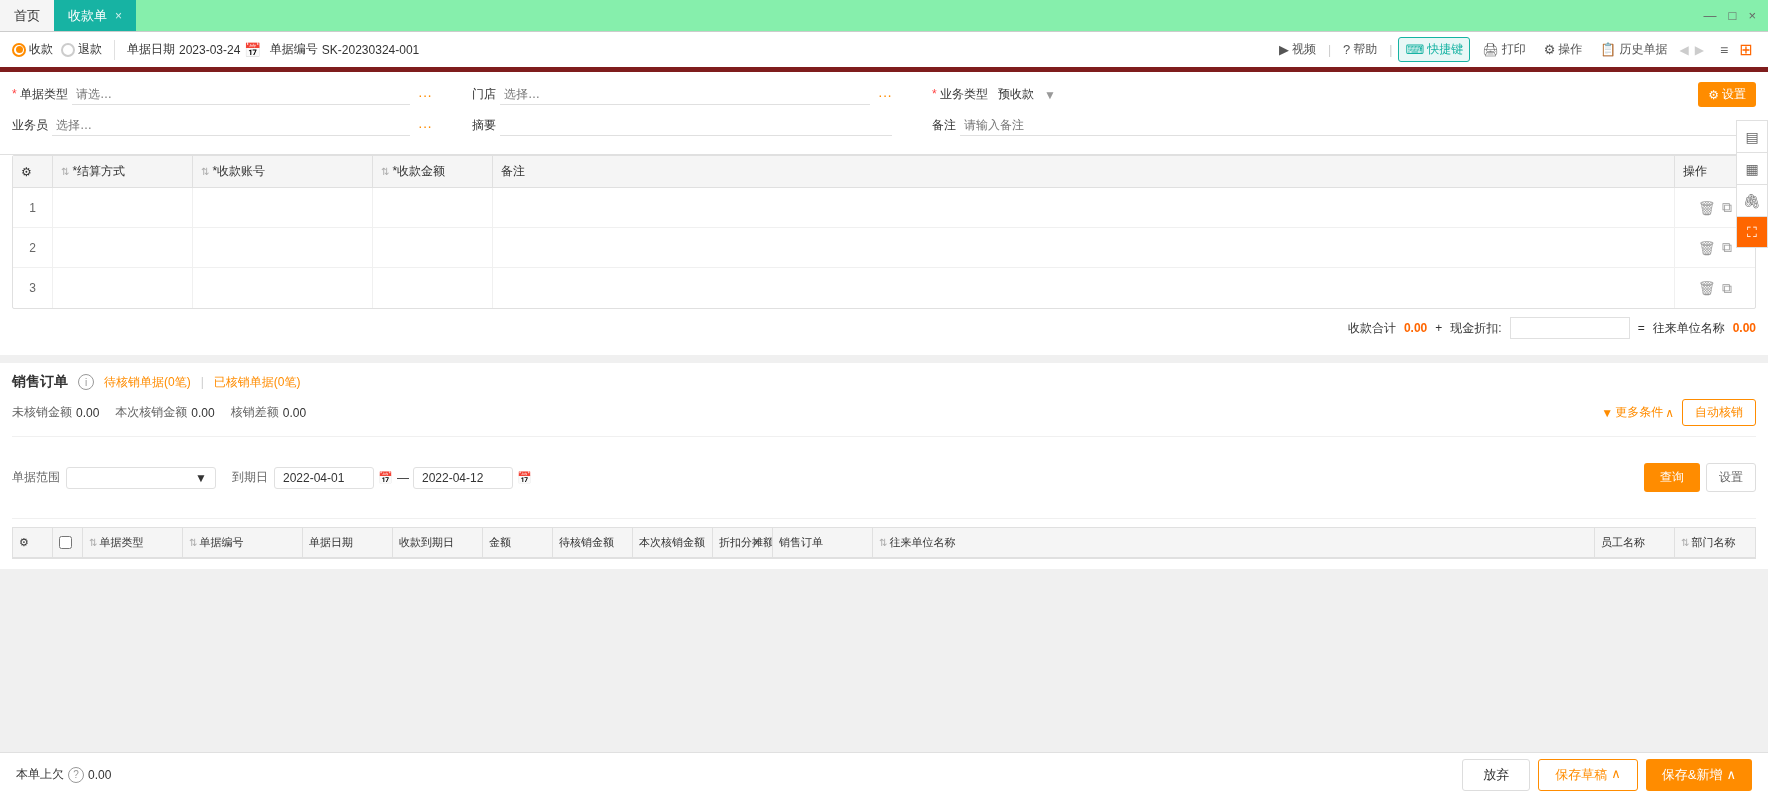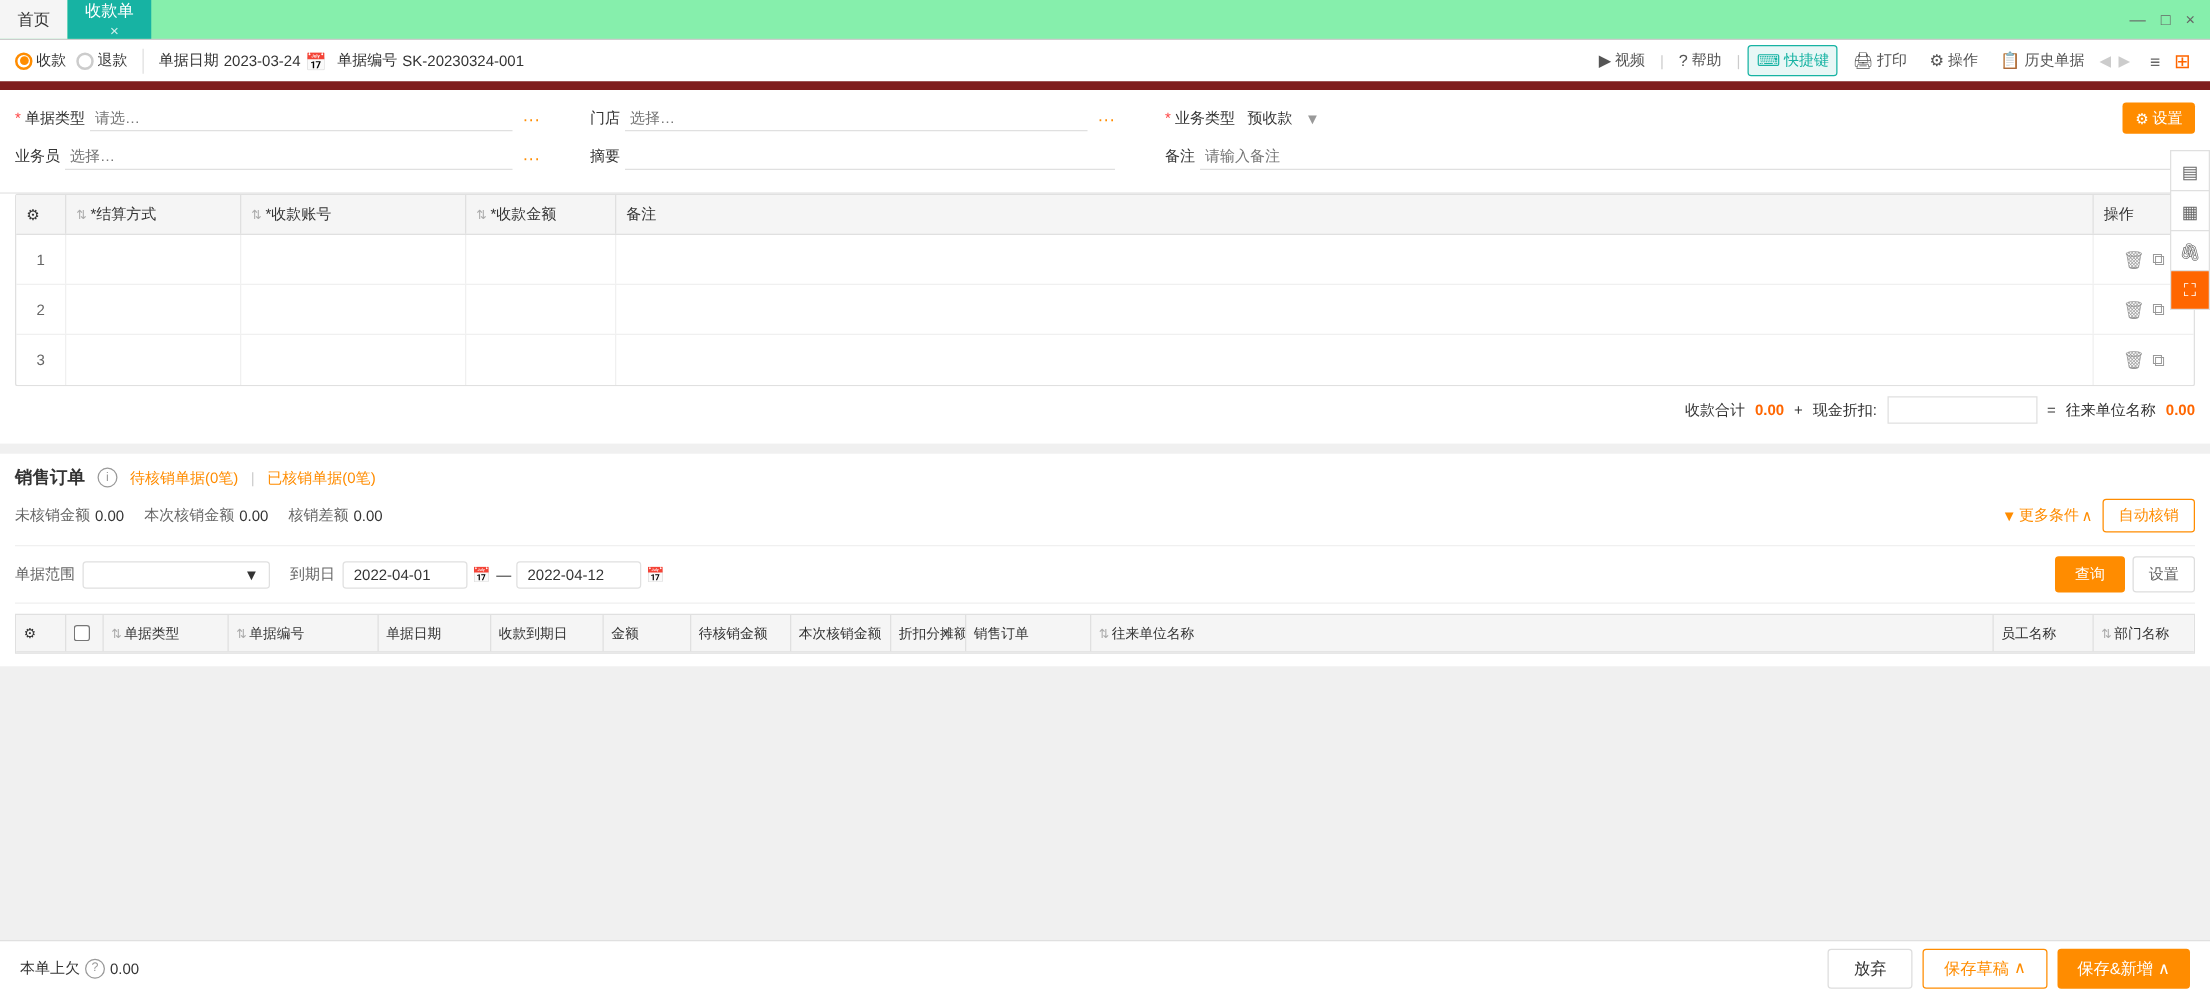--- a/index.html
+++ b/index.html
@@ -23,21 +23,20 @@
       font-size: 13px;
       position: relative;
     }
     .tab-item.home {
       background: #f5f5f5;
       color: #333;
     }
     .tab-item.active {
       background: #17b3a3;
       color: #fff;
-      flex-direction: column;
     }
     .tab-item .close-btn {
       margin-left: 8px;
       font-size: 12px;
       opacity: 0.8;
       cursor: pointer;
     }
     .tab-bar-right {
       margin-left: auto;
       display: flex;
@@ -52,21 +51,21 @@
       color: #666;
     }
 
     
     .toolbar {
       display: flex;
       align-items: center;
       background: #fff;
       height: 40px;
       padding: 0 12px;
-      border-bottom: 7px solid #7f1d1d;
+      border-bottom: 5px solid #7f1d1d;
       gap: 8px;
     }
     .radio-group {
       display: flex;
       align-items: center;
       gap: 8px;
     }
     .radio-item {
       display: flex;
       align-items: center;
@@ -378,21 +377,21 @@
       border-radius: 3px;
       cursor: pointer;
       font-size: 12px;
     }
     
     
     .filter-inputs {
       display: flex;
       align-items: center;
       gap: 16px;
-      padding: 8px 0;
+      padding: 26px 0;
       border-top: 1px solid #f0f0f0;
       border-bottom: 1px solid #f0f0f0;
       margin-bottom: 8px;
     }
     .filter-field {
       display: flex;
       align-items: center;
       gap: 6px;
       font-size: 12px;
     }

